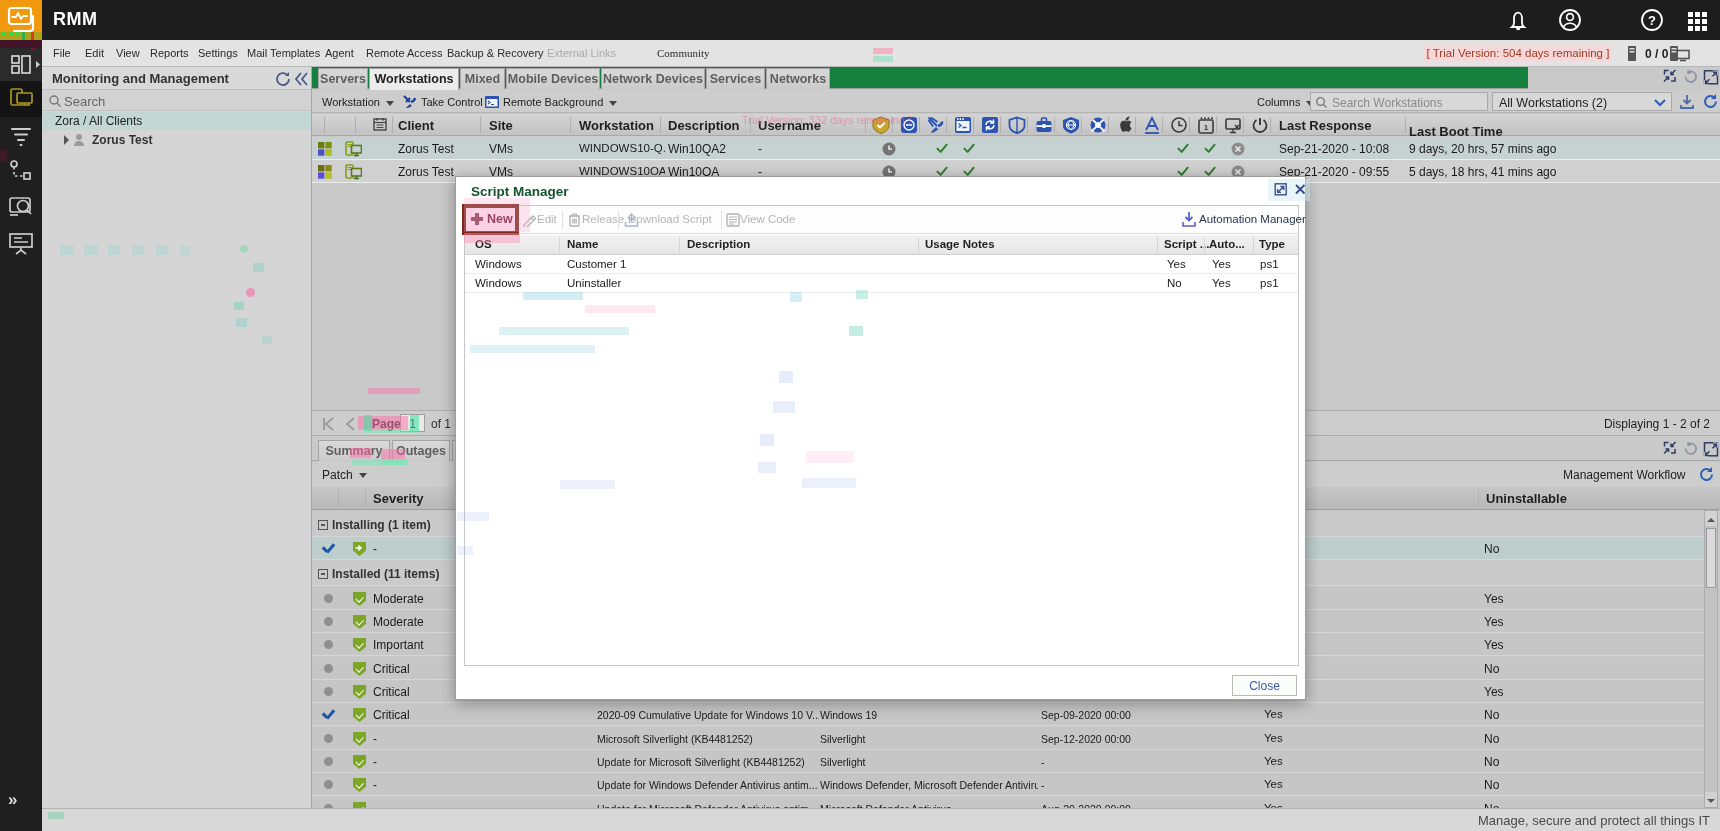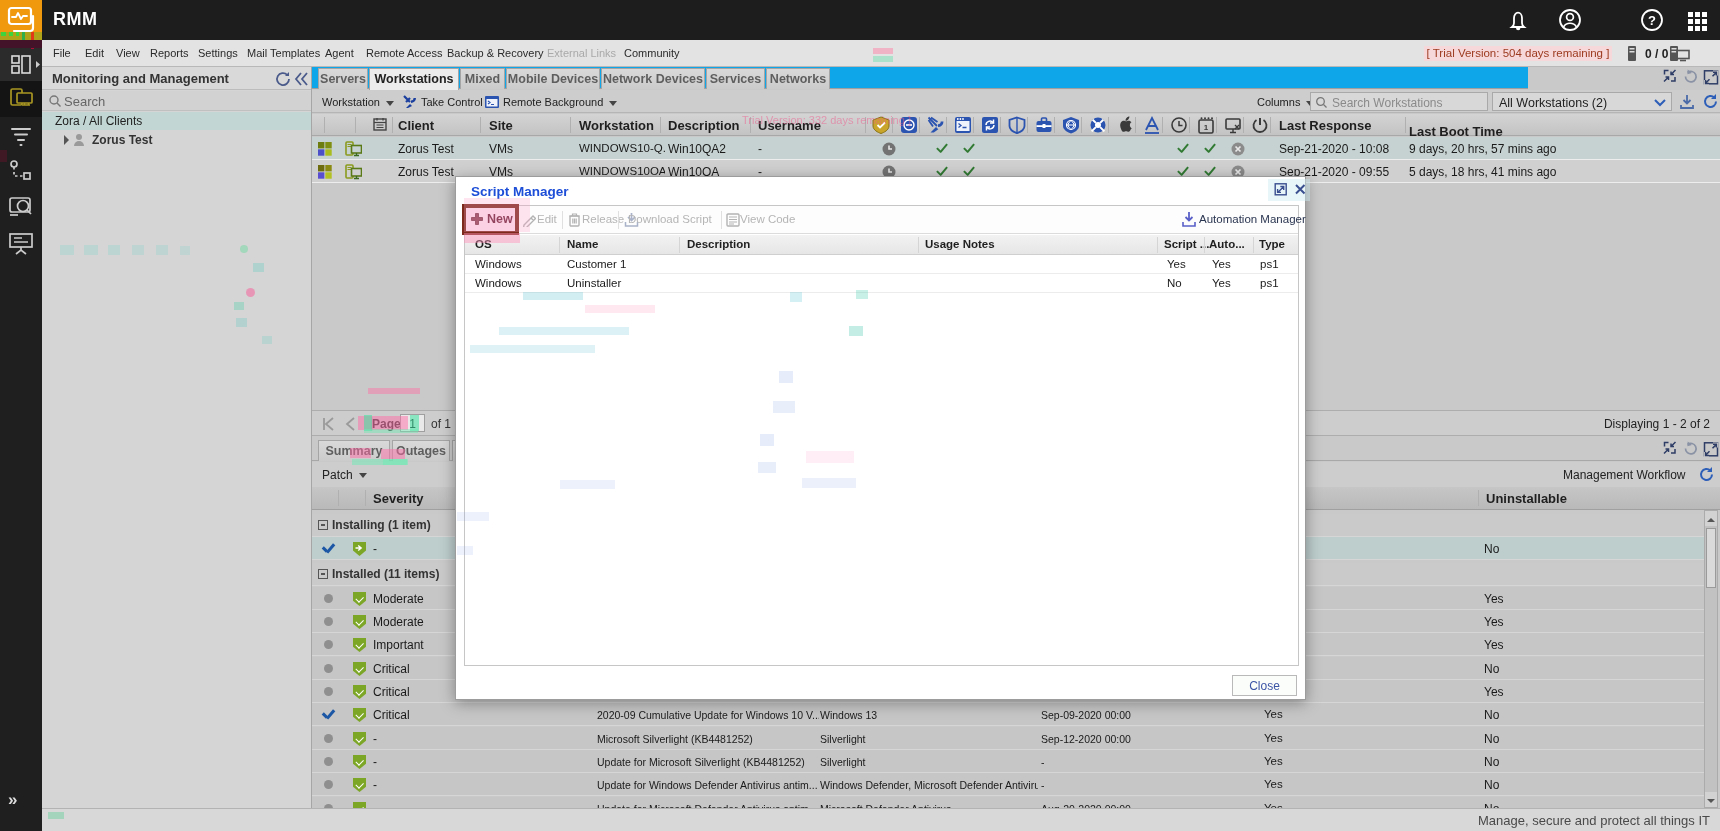--- a/index.html
+++ b/index.html
@@ -139,21 +139,21 @@
   <div class="abs mi" style="left:11px;">File</div>
   <div class="abs mi" style="left:43px;">Edit</div>
   <div class="abs mi" style="left:74px;">View</div>
   <div class="abs mi" style="left:108px;">Reports</div>
   <div class="abs mi" style="left:156px;">Settings</div>
   <div class="abs mi" style="left:205px;">Mail Templates</div>
   <div class="abs mi" style="left:283px;">Agent</div>
   <div class="abs mi" style="left:324px;">Remote Access</div>
   <div class="abs mi" style="left:405px;">Backup &amp; Recovery</div>
   <div class="abs mi" style="left:505px;color:#a9a9a9;">External Links</div>
-  <div class="abs mi" style="left:582px;">Community</div>
+  <div class="abs mi" style="left:615px;font-family:Liberation Serif, serif;">Community</div>
   <div class="abs" style="left:1382px;top:6px;width:188px;height:15px;background:#f6d8da;text-align:center;font-size:11.5px;line-height:15px;color:#9c3a1f;">[ Trial Version: 504 days remaining ]</div>
   <div class="abs" style="left:1584px;top:4px;">
     <svg width="90" height="20" viewBox="0 0 90 20">
       <rect x="2" y="2" width="8" height="15" rx="1" fill="#555"></rect>
       <rect x="3.5" y="4" width="5" height="1.5" fill="#ddd"></rect>
         <rect x="3.5" y="7" width="5" height="1.5" fill="#ddd"></rect>
       <rect x="44" y="2" width="8" height="15" rx="1" fill="#555"></rect>
       <rect x="45.5" y="4" width="5" height="1.5" fill="#ddd"></rect>
         <rect x="45.5" y="7" width="5" height="1.5" fill="#ddd"></rect>
       <rect x="51" y="6.5" width="12" height="8" fill="none" stroke="#555" stroke-width="1.6"></rect>
@@ -188,21 +188,21 @@
       <path d="M2 2 l5 5 -5 5 z" fill="#555"></path>
       <circle cx="17" cy="4" r="3" fill="#9a9a9a"></circle>
       <path d="M12 13 a5 5 0 0 1 10 0 z" fill="#9a9a9a"></path>
     </svg>
     <div class="abs txt12 b" style="left:50px;top:3px;color:#333;">Zorus Test</div>
   </div>
 </div>
 
 <div class="abs" id="content" style="left:312px;top:67px;width:1408px;height:741px;background:#c9c9c9;overflow:hidden;">
 
-  <div class="abs" style="left:0;top:0;width:1216px;height:22px;background:#0ea5e9;border-bottom:1px solid #9f9f9f;">
+  <div class="abs" style="left:0;top:0;width:1216px;height:22px;background:#15803d;border-bottom:1px solid #9f9f9f;">
     <div class="tab" style="left:6px;width:50px;">Servers</div>
     <div class="tab tabactive" style="left:57px;width:90px;">Workstations</div>
     <div class="tab" style="left:148px;width:45px;">Mixed</div>
     <div class="tab" style="left:194px;width:94px;">Mobile Devices</div>
     <div class="tab" style="left:289px;width:104px;">Network Devices</div>
     <div class="tab" style="left:394px;width:59px;">Services</div>
     <div class="tab" style="left:454px;width:64px;">Networks</div>
     <svg class="abs" style="left:1351px;top:2px;" width="56" height="17" viewBox="0 0 56 17">
       <g fill="none" stroke="#2e3d66" stroke-width="1.5">
         <path d="M12.5 1 L8 5.5 M8 2.5 v3 h3 M1.5 5.5 V1.5 H5.5 M1 12.5 L5.5 8 M5.5 11 v-3 h-3 M12 8 v4 h-4"></path>
@@ -543,21 +543,21 @@
         <div class="dot" style="left:12px;top:7px;"></div>
         <span class="pshield"></span>
         <div class="abs" style="left:61px;top:5px;">Critical</div>
         <div class="abs" style="left:1172px;top:5px;">Yes</div>
       </div>
     <div class="abs prow" style="top:193px;">
         <div class="bluechk" style="left:10px;top:6px;"></div>
         <span class="pshield"></span>
         <div class="abs" style="left:61px;top:5px;">Critical</div>
         <div class="abs pn">2020-09 Cumulative Update for Windows 10 V...</div>
-        <div class="abs pp">Windows 13</div>
+        <div class="abs pp">Windows 19</div>
         <div class="abs pd">Sep-09-2020 00:00</div>
         <div class="abs pi">Yes</div>
         <div class="abs" style="left:1172px;top:5px;">No</div>
       </div>
     <div class="abs prow" style="top:217px;">
         <div class="dot" style="left:12px;top:7px;"></div>
         <span class="pshield"></span>
         <div class="abs" style="left:61px;top:5px;">-</div>
         <div class="abs pn">Microsoft Silverlight (KB4481252)</div>
         <div class="abs pp">Silverlight</div>
@@ -602,21 +602,21 @@
           <path d="M1 7 l4 -4 4 4 z" fill="#555"></path>
         </svg></div>
     <div class="abs" style="left:1px;top:17px;width:10px;height:60px;background:#dadada;border:1px solid #9a9a9a;"></div>
     <div class="abs" style="left:0;bottom:0;width:12px;height:15px;background:#d2d2d2;text-align:center;"><svg width="10" height="10" viewBox="0 0 10 10" style="margin-top:4px;">
           <path d="M1 3 l4 4 4 -4 z" fill="#555"></path>
         </svg></div>
   </div>
 </div>
 
 <div class="abs" id="modal" style="left:455px;top:176px;width:851px;height:524px;background:#fff;border:1px solid #9c9c9c;box-shadow:0 3px 14px rgba(0,0,0,0.35);">
-  <div class="abs b" style="left:15px;top:7px;font-size:13.5px;color:#1d4ed8;">Script Manager</div>
+  <div class="abs b" style="left:15px;top:7px;font-size:13.5px;color:#14532d;">Script Manager</div>
   <div class="abs" style="left:812px;top:2px;width:42px;height:22px;background:rgba(205,235,242,0.45);"></div>
   <svg class="abs" style="left:818px;top:5px;" width="33" height="15" viewBox="0 0 33 15">
     <g fill="none" stroke="#3a4f8f" stroke-width="1.4">
       <rect x="1.2" y="1.8" width="11" height="11"></rect>
       <path d="M4 10.2 L9.5 4.7 M9.7 7.9 v-3.4 h-3.4 M3.6 7 v3.4 h3.4"></path>
       <path d="M22 3 l8.5 8.5 M30.5 3 l-8.5 8.5" stroke-width="2"></path>
     </g>
   </svg>
 
   <div class="abs" style="left:8px;top:28px;width:835px;height:461px;background:#fff;border:1px solid #c6c6c6;">

